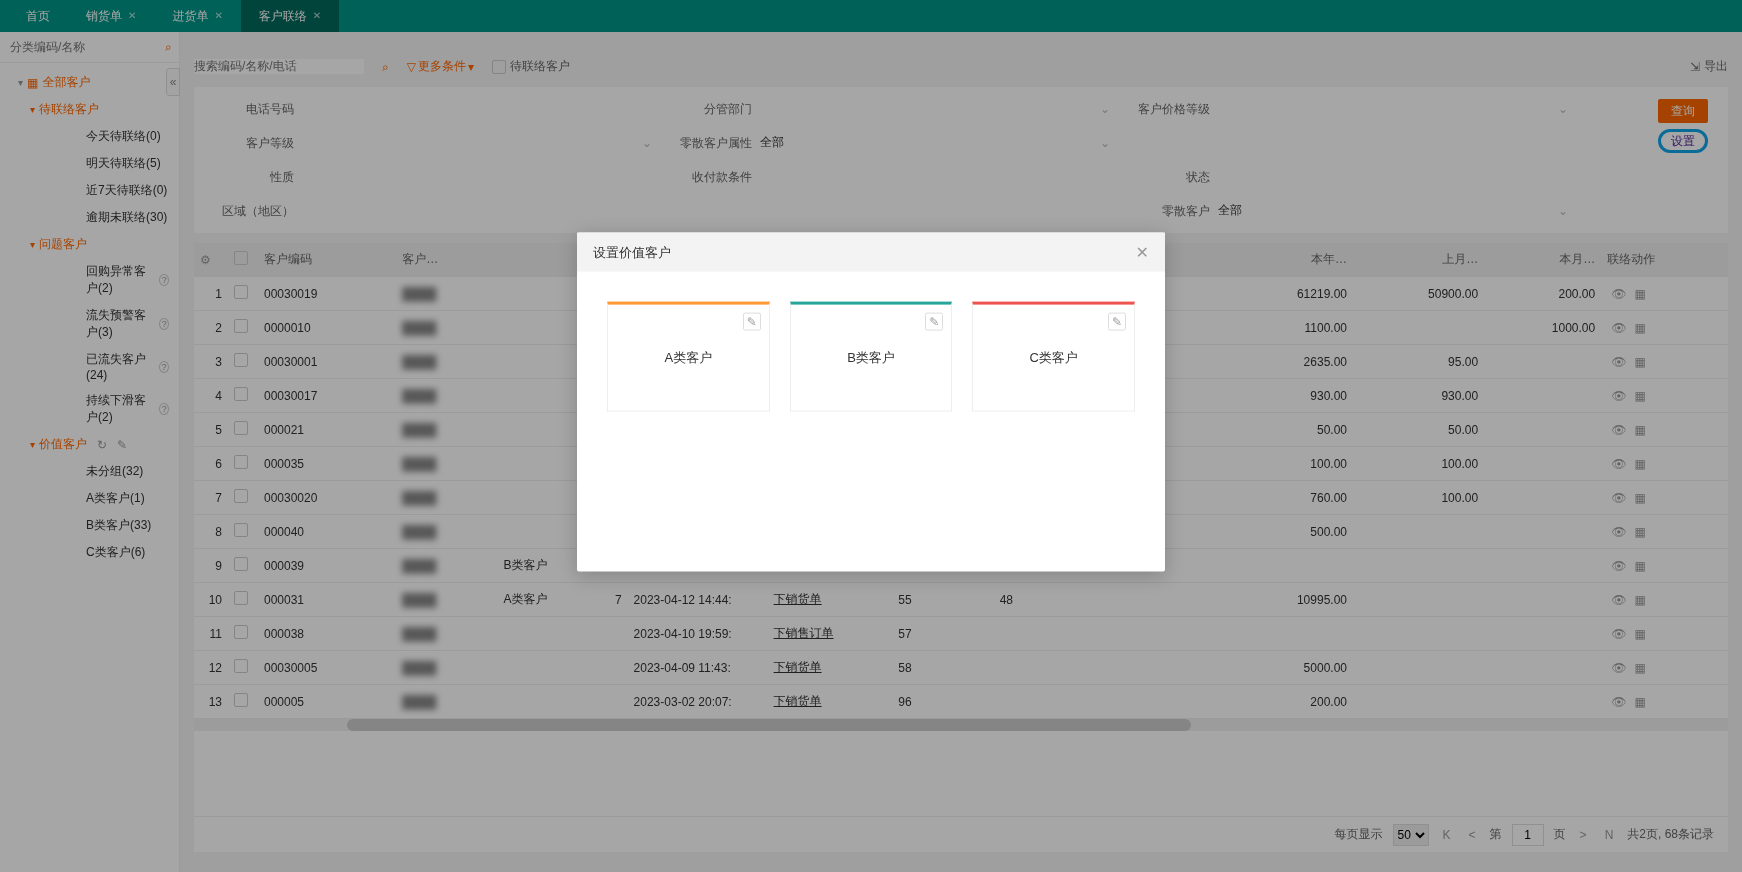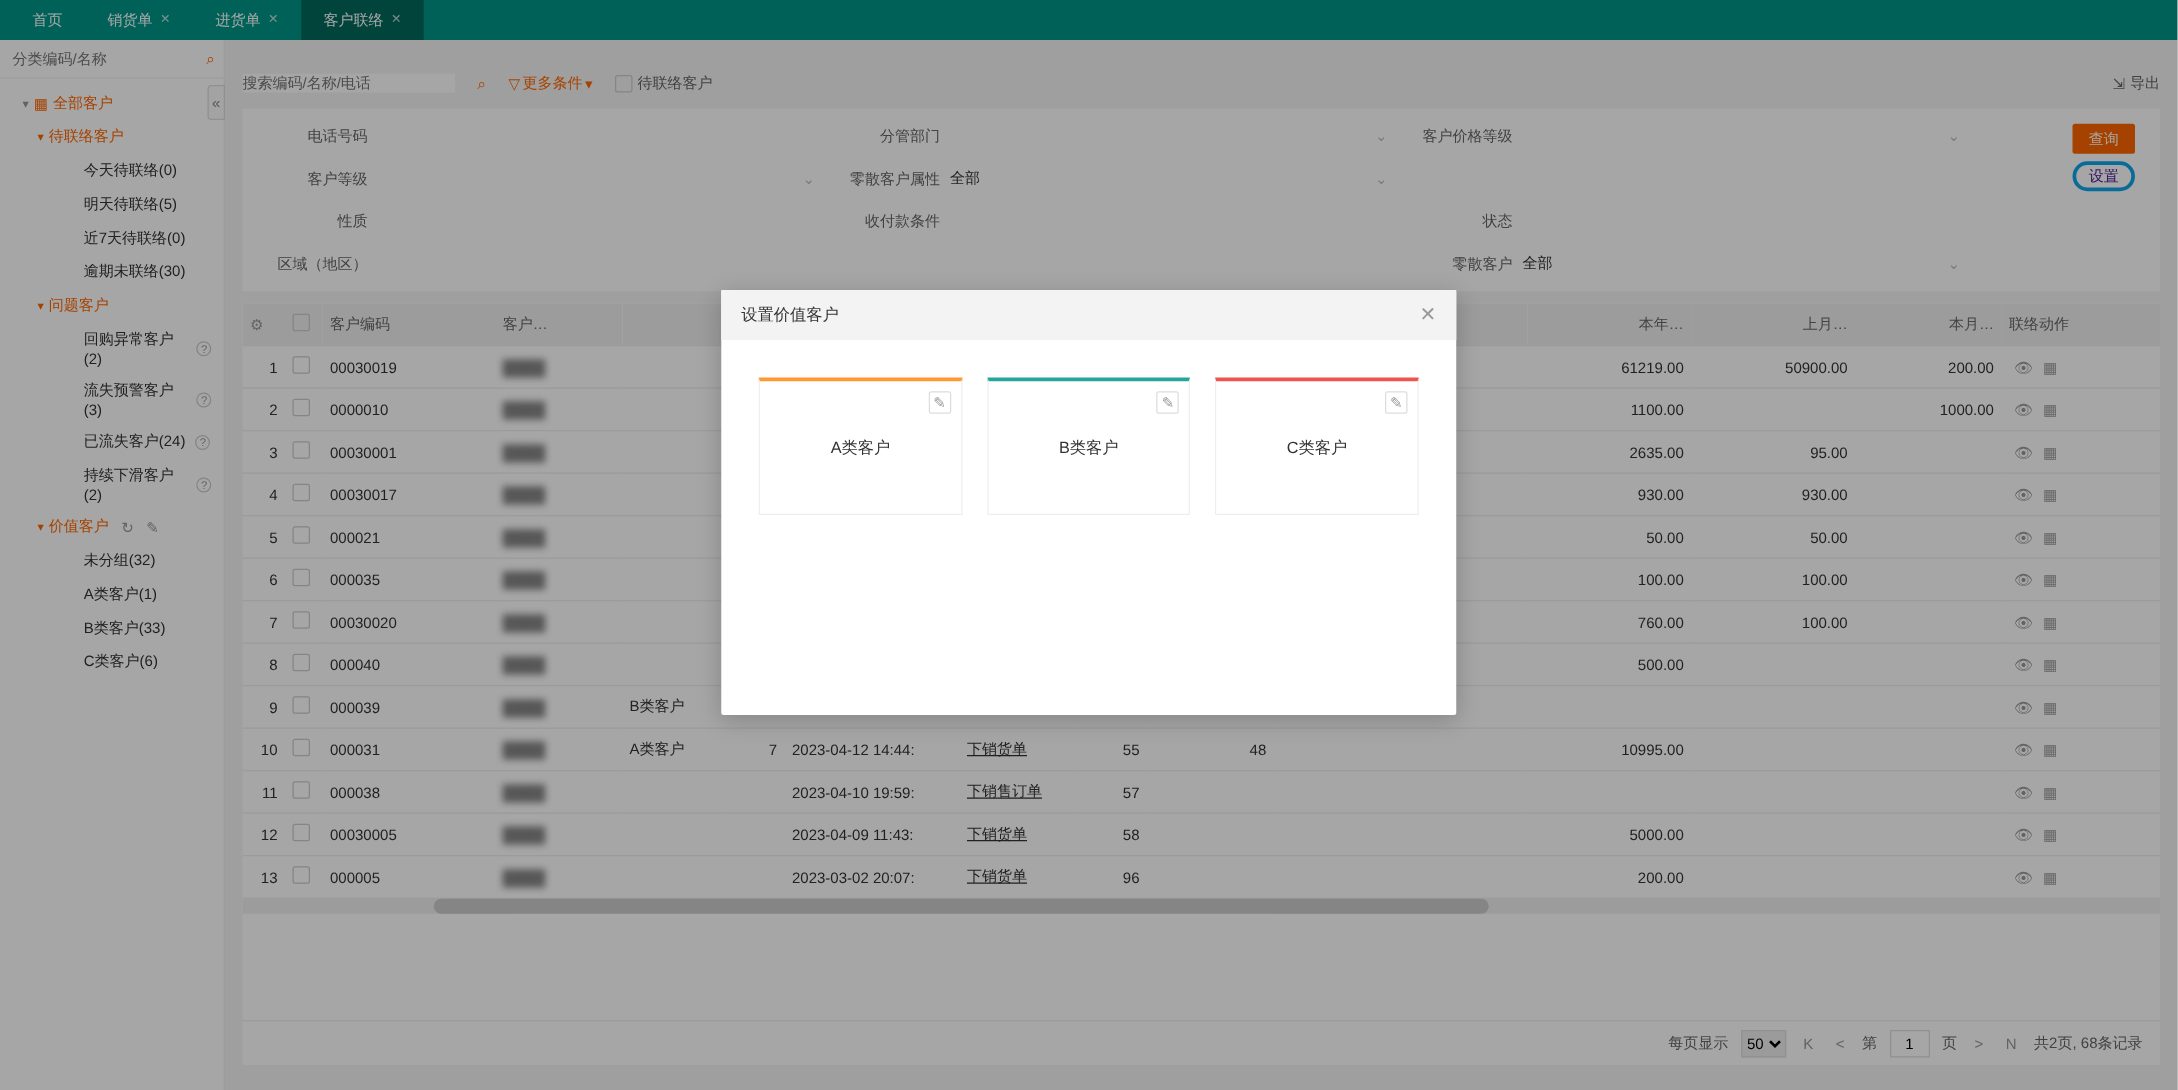--- a/index.html
+++ b/index.html
@@ -12,21 +12,21 @@
 .sidebar{width:180px;background:#fff;border-right:1px solid #eee;padding:8px 0;position:relative}
 .sb-search{padding:0 10px 8px;display:flex;align-items:center;border-bottom:1px solid #f0f0f0}
 .sb-search input{border:none;outline:none;flex:1;color:#999}
 .sb-search .ic{color:#ff6600}
 .collapse{position:absolute;right:-1px;top:36px;width:14px;height:28px;border:1px solid #ddd;background:#fafafa;display:flex;align-items:center;justify-content:center;color:#888;cursor:pointer;border-radius:3px 0 0 3px}
 .tree{padding:6px 0}
 .tn{padding:5px 10px 5px 18px;cursor:pointer;color:#333;display:flex;align-items:center;gap:4px}
 .tn.l1{color:#ff6600}
 .tn.l2{padding-left:30px;color:#ff6600}
 .tn.l2 .caret{color:#ff6600}
-.tn.l3{padding-left:67px;color:#333}
+.tn.l3{padding-left:86px;color:#333}
 .tn .caret{color:#999;font-size:10px}
 .tn .q{color:#999;border:1px solid #ccc;border-radius:50%;width:12px;height:12px;display:inline-flex;align-items:center;justify-content:center;font-size:9px;margin-left:4px}
 .tn .ic2{color:#999;margin-left:6px}
 .main{flex:1;display:flex;flex-direction:column;padding:20px 14px;overflow:hidden}
 .toolbar{display:flex;align-items:center;gap:18px;padding:6px 0 12px}
 .toolbar input{border:none;border-bottom:1px solid transparent;outline:none;width:170px;color:#666}
 .toolbar .srch{color:#ff6600;cursor:pointer}
 .toolbar .more{color:#ff6600;cursor:pointer;display:flex;align-items:center;gap:2px}
 .toolbar .chk{display:flex;align-items:center;gap:4px;color:#666}
 .toolbar .spacer{flex:1}

